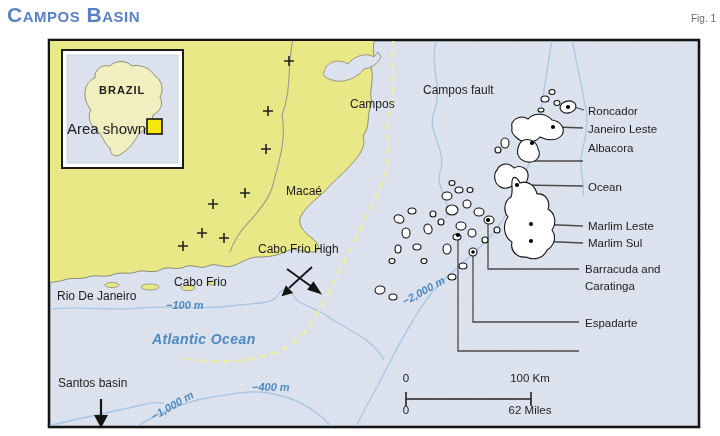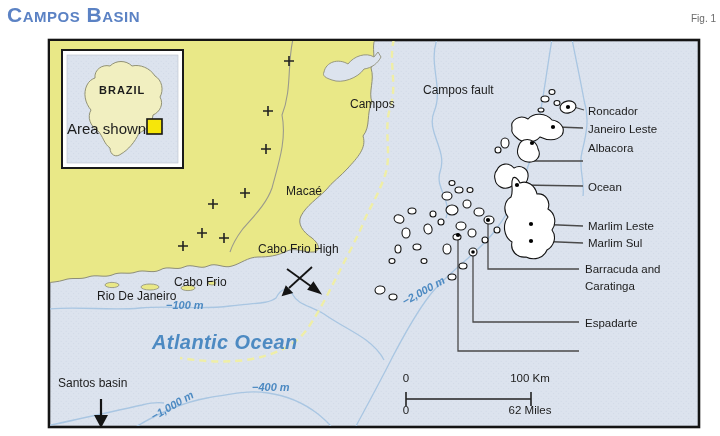--- a/index.html
+++ b/index.html
@@ -4,21 +4,21 @@
 <style>
   html,body{margin:0;padding:0;background:#ffffff;}
   #stage{position:relative;width:720px;height:436px;background:#ffffff;overflow:hidden;
          font-family:"Liberation Sans",sans-serif;}
   #map-svg{position:absolute;left:0;top:0;}
   .lbl{position:absolute;color:#1c1c1c;font-size:12px;white-space:nowrap;line-height:1.15;}
   .title{left:7px;top:3px;font-size:21px;font-weight:bold;font-variant:small-caps;
          color:#5b82c4;letter-spacing:0.5px;}
   .figno{left:660px;top:13px;width:56px;text-align:right;font-size:10px;color:#6a6a6a;}
   .water{color:#4d8ac2;font-style:italic;font-weight:bold;font-size:11px;}
-  .ocean{left:152px;top:331px;color:#4d8ac2;font-style:italic;font-weight:bold;font-size:20px;letter-spacing:0.4px;}
+  .ocean{left:152px;top:331px;color:#4d8ac2;font-style:italic;font-weight:bold;font-size:14px;letter-spacing:0.4px;}
   .rot{transform-origin:left center;}
   .fieldlbl{font-size:11.5px;line-height:17px;}
   .wrap2{white-space:normal;width:110px;}
   .inset-country{left:99px;top:84px;font-size:11px;font-weight:bold;letter-spacing:1px;}
   .inset-area{left:67px;top:120px;font-size:15px;}
   .scale-num{font-size:11.5px;text-align:center;width:60px;}
 </style>
 </head>
 <body>
 
@@ -199,21 +199,21 @@
 
   <span class="lbl title">Campos Basin</span>
   <span class="lbl figno">Fig. 1</span>
 
   <span class="lbl inset-country">BRAZIL</span>
   <span class="lbl inset-area">Area shown</span>
 
   <span class="lbl" style="left:350px;top:98px;">Campos</span>
   <span class="lbl" style="left:286px;top:185px;">Macaé</span>
   <span class="lbl" style="left:174px;top:276px;">Cabo Frio</span>
-  <span class="lbl" style="left:57px;top:290px;margin-left:40px;">Rio De Janeiro</span>
+  <span class="lbl" style="left:57px;top:290px;">Rio De Janeiro</span>
   <span class="lbl" style="left:258px;top:243px;">Cabo Frio High</span>
   <span class="lbl" style="left:392px;top:84px;margin-left:31px;">Campos fault</span>
   <span class="lbl ocean">Atlantic Ocean</span>
   <span class="lbl" style="left:58px;top:377px;">Santos basin</span>
 
   <span class="lbl water" style="left:166px;top:299px;">−100 m</span>
   <span class="lbl water" style="left:252px;top:381px;">−400 m</span>
   <span class="lbl water rot" style="left:152px;top:411px;transform:rotate(-30deg);">−1,000 m</span>
   <span class="lbl water rot" style="left:403px;top:296px;transform:rotate(-29deg);">−2,000 m</span>
 

